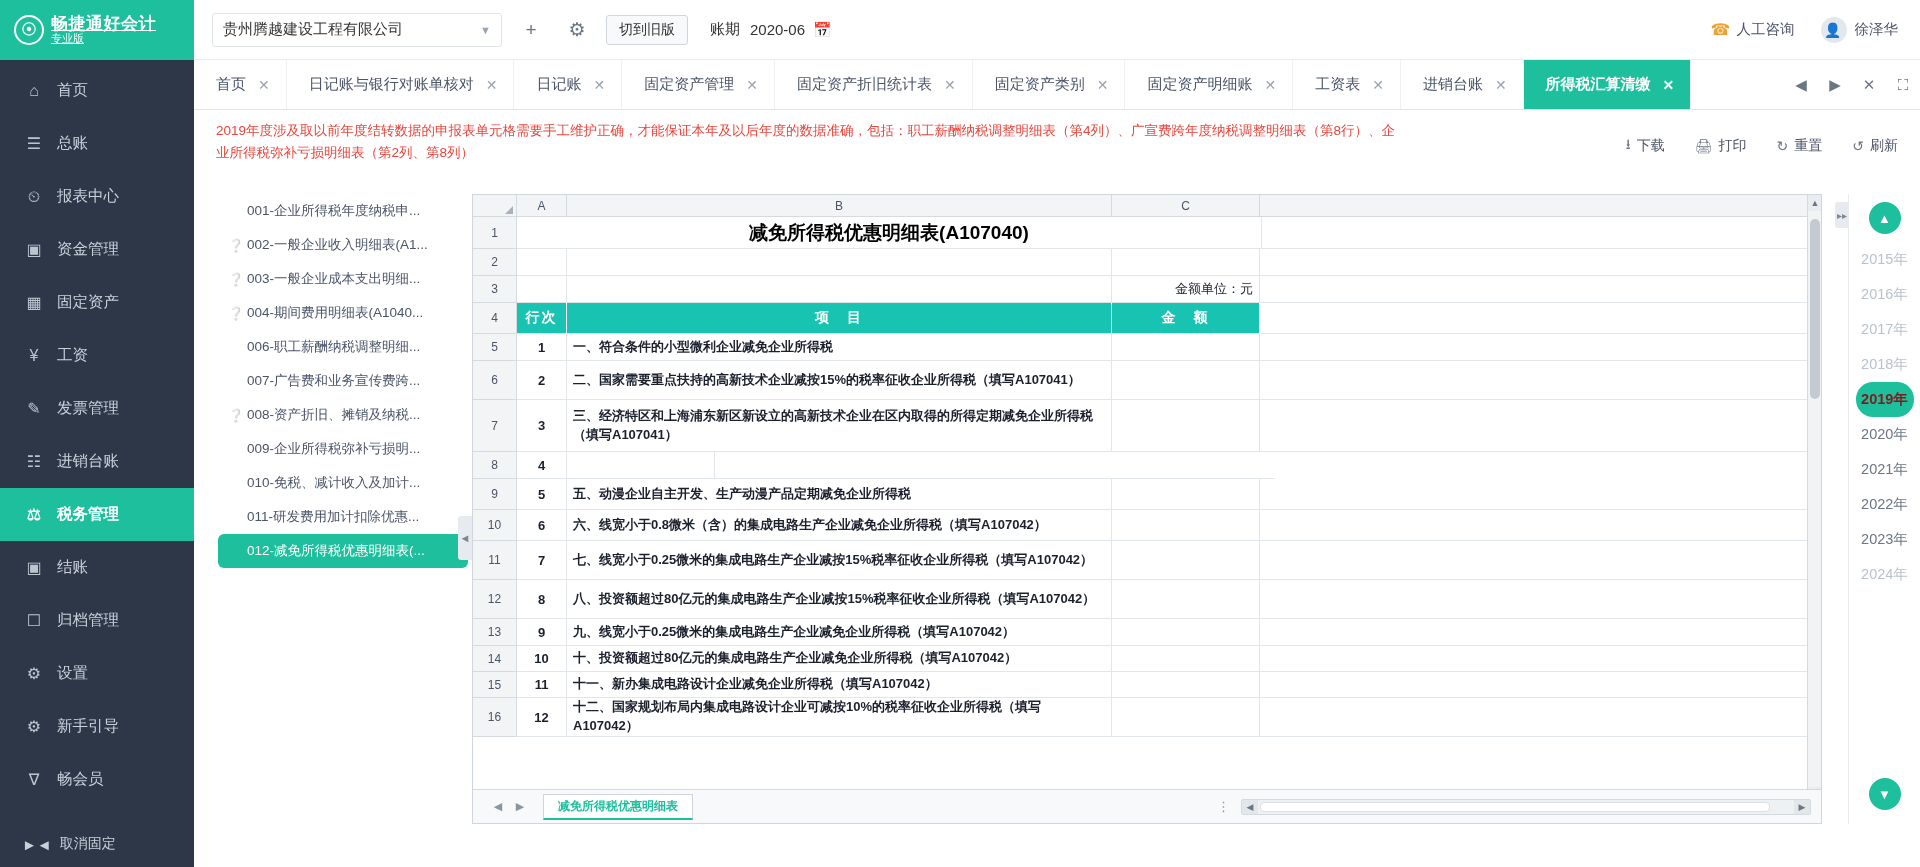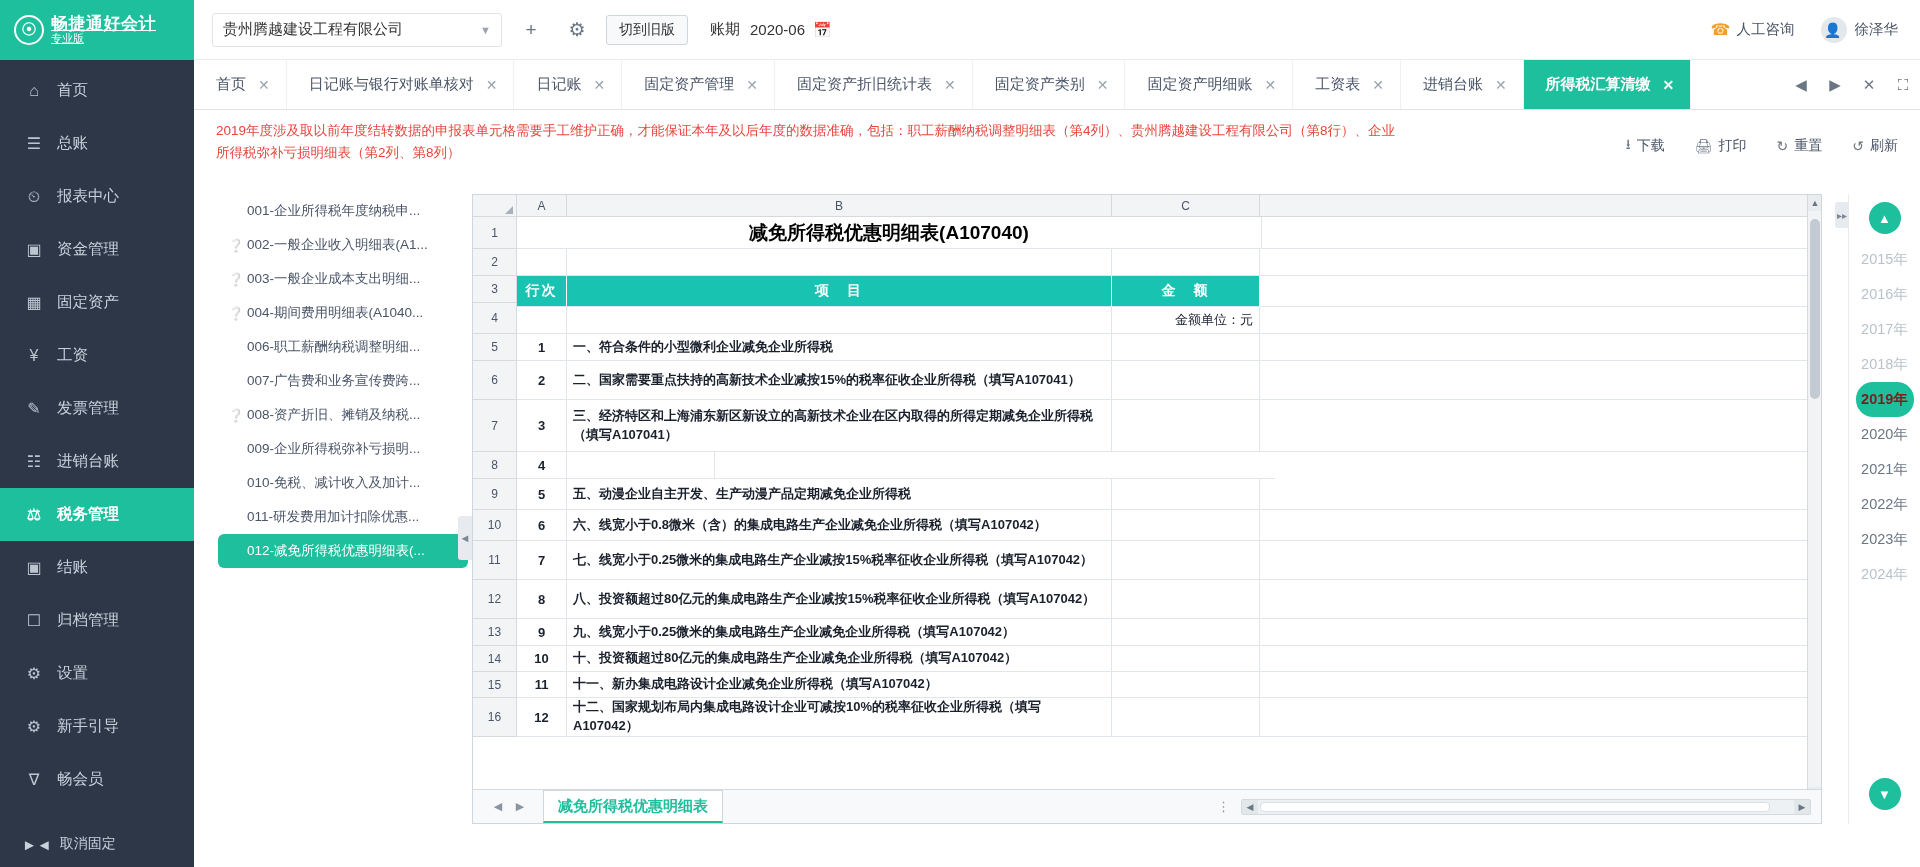--- a/index.html
+++ b/index.html
@@ -275,24 +275,24 @@
     background: #f7f9fa; border-top: 1px solid #d4dade;
     display: flex; align-items: center;
   }
   .sheet-nav { display: flex; align-items: center; margin-left: 14px; }
   .sheet-nav .nv {
     width: 22px; height: 22px; display: flex; align-items: center; justify-content: center;
     color: #8b95a1; font-size: 11px; cursor: pointer;
   }
   .sheet-tab {
     margin-left: 12px; height: 26px;
-    padding: 15px 14px;
+    padding: 8px 14px;
     background: #ffffff; border: 1px solid #cfd6dd; border-bottom: 2px solid #1dbf9c;
     display: flex; align-items: center;
-    font-size: 15px; color: #1dbf9c; font-weight: bold;
+    font-size: 12px; color: #1dbf9c; font-weight: bold;
     cursor: pointer;
   }
   .hscroll-wrap { margin-left: auto; display: flex; align-items: center; margin-right: 10px; }
   .dots { color: #8b95a1; font-size: 13px; margin-right: 10px; letter-spacing: 1px; }
   .hscroll {
     width: 570px; height: 16px; background: #eef1f3;
     border: 1px solid #d4dade; border-radius: 2px;
     display: flex; align-items: center; justify-content: space-between;
     position: relative;
   }
@@ -498,21 +498,21 @@
     <div class="tab-ctrl">
         <span>✕</span>
       </div>
     <div class="tab-ctrl">
         <span>⛶</span>
       </div>
   </div>
 </div>
 
 <div class="notice">
-  <div class="notice-text">2019年度涉及取以前年度结转数据的申报表单元格需要手工维护正确，才能保证本年及以后年度的数据准确，包括：职工薪酬纳税调整明细表（第4列）、贵州腾越建设工程有限公司（第8行）、企业所得税弥补亏损明细表（第2列、第8列）</div>
+  <div class="notice-text">2019年度涉及取以前年度结转数据的申报表单元格需要手工维护正确，才能保证本年及以后年度的数据准确，包括：职工薪酬纳税调整明细表（第4列）、广宣费跨年度纳税调整明细表（第8行）、企业所得税弥补亏损明细表（第2列、第8列）</div>
   <div class="notice-actions">
     <div class="notice-action">
         <span class="ic">⭳</span>
         <span>下载</span>
       </div>
     <div class="notice-action">
         <span class="ic">🖨</span>
         <span>打印</span>
       </div>
     <div class="notice-action">
@@ -614,31 +614,31 @@
       </div>
 
       <div class="grid-row">
         <div class="cell" style="width:50px;height:27px"></div>
         <div class="cell" style="width:545px;height:27px"></div>
         <div class="cell" style="width:148px;height:27px"></div>
         <div class="cell blank" style="width:560px;height:27px;border-right:none"></div>
       </div>
 
       <div class="grid-row">
+        <div class="cell" style="width:50px;height:27px"></div>
+        <div class="cell" style="width:545px;height:27px"></div>
+        <div class="cell unit" style="width:148px;height:27px">金额单位：元</div>
+        <div class="cell blank" style="width:560px;height:27px;border-right:none"></div>
+      </div>
+
+      <div class="grid-row">
         <div class="cell header" style="width:50px;height:31px">行次</div>
         <div class="cell header" style="width:545px;height:31px">项　目</div>
         <div class="cell header" style="width:148px;height:31px">金　额</div>
         <div class="cell blank" style="width:560px;height:31px;border-right:none"></div>
-      </div>
-
-      <div class="grid-row">
-        <div class="cell" style="width:50px;height:27px"></div>
-        <div class="cell" style="width:545px;height:27px"></div>
-        <div class="cell unit" style="width:148px;height:27px">金额单位：元</div>
-        <div class="cell blank" style="width:560px;height:27px;border-right:none"></div>
       </div>
 
       <div class="grid-row">
         <div class="cell rowno" style="width:50px;height:27px">1</div>
         <div class="cell item" style="width:545px;height:27px">一、符合条件的小型微利企业减免企业所得税</div>
         <div class="cell" style="width:148px;height:27px"></div>
         <div class="cell blank" style="width:560px;height:27px;border-right:none"></div>
       </div>
       <div class="grid-row">
         <div class="cell rowno" style="width:50px;height:39px">2</div>

